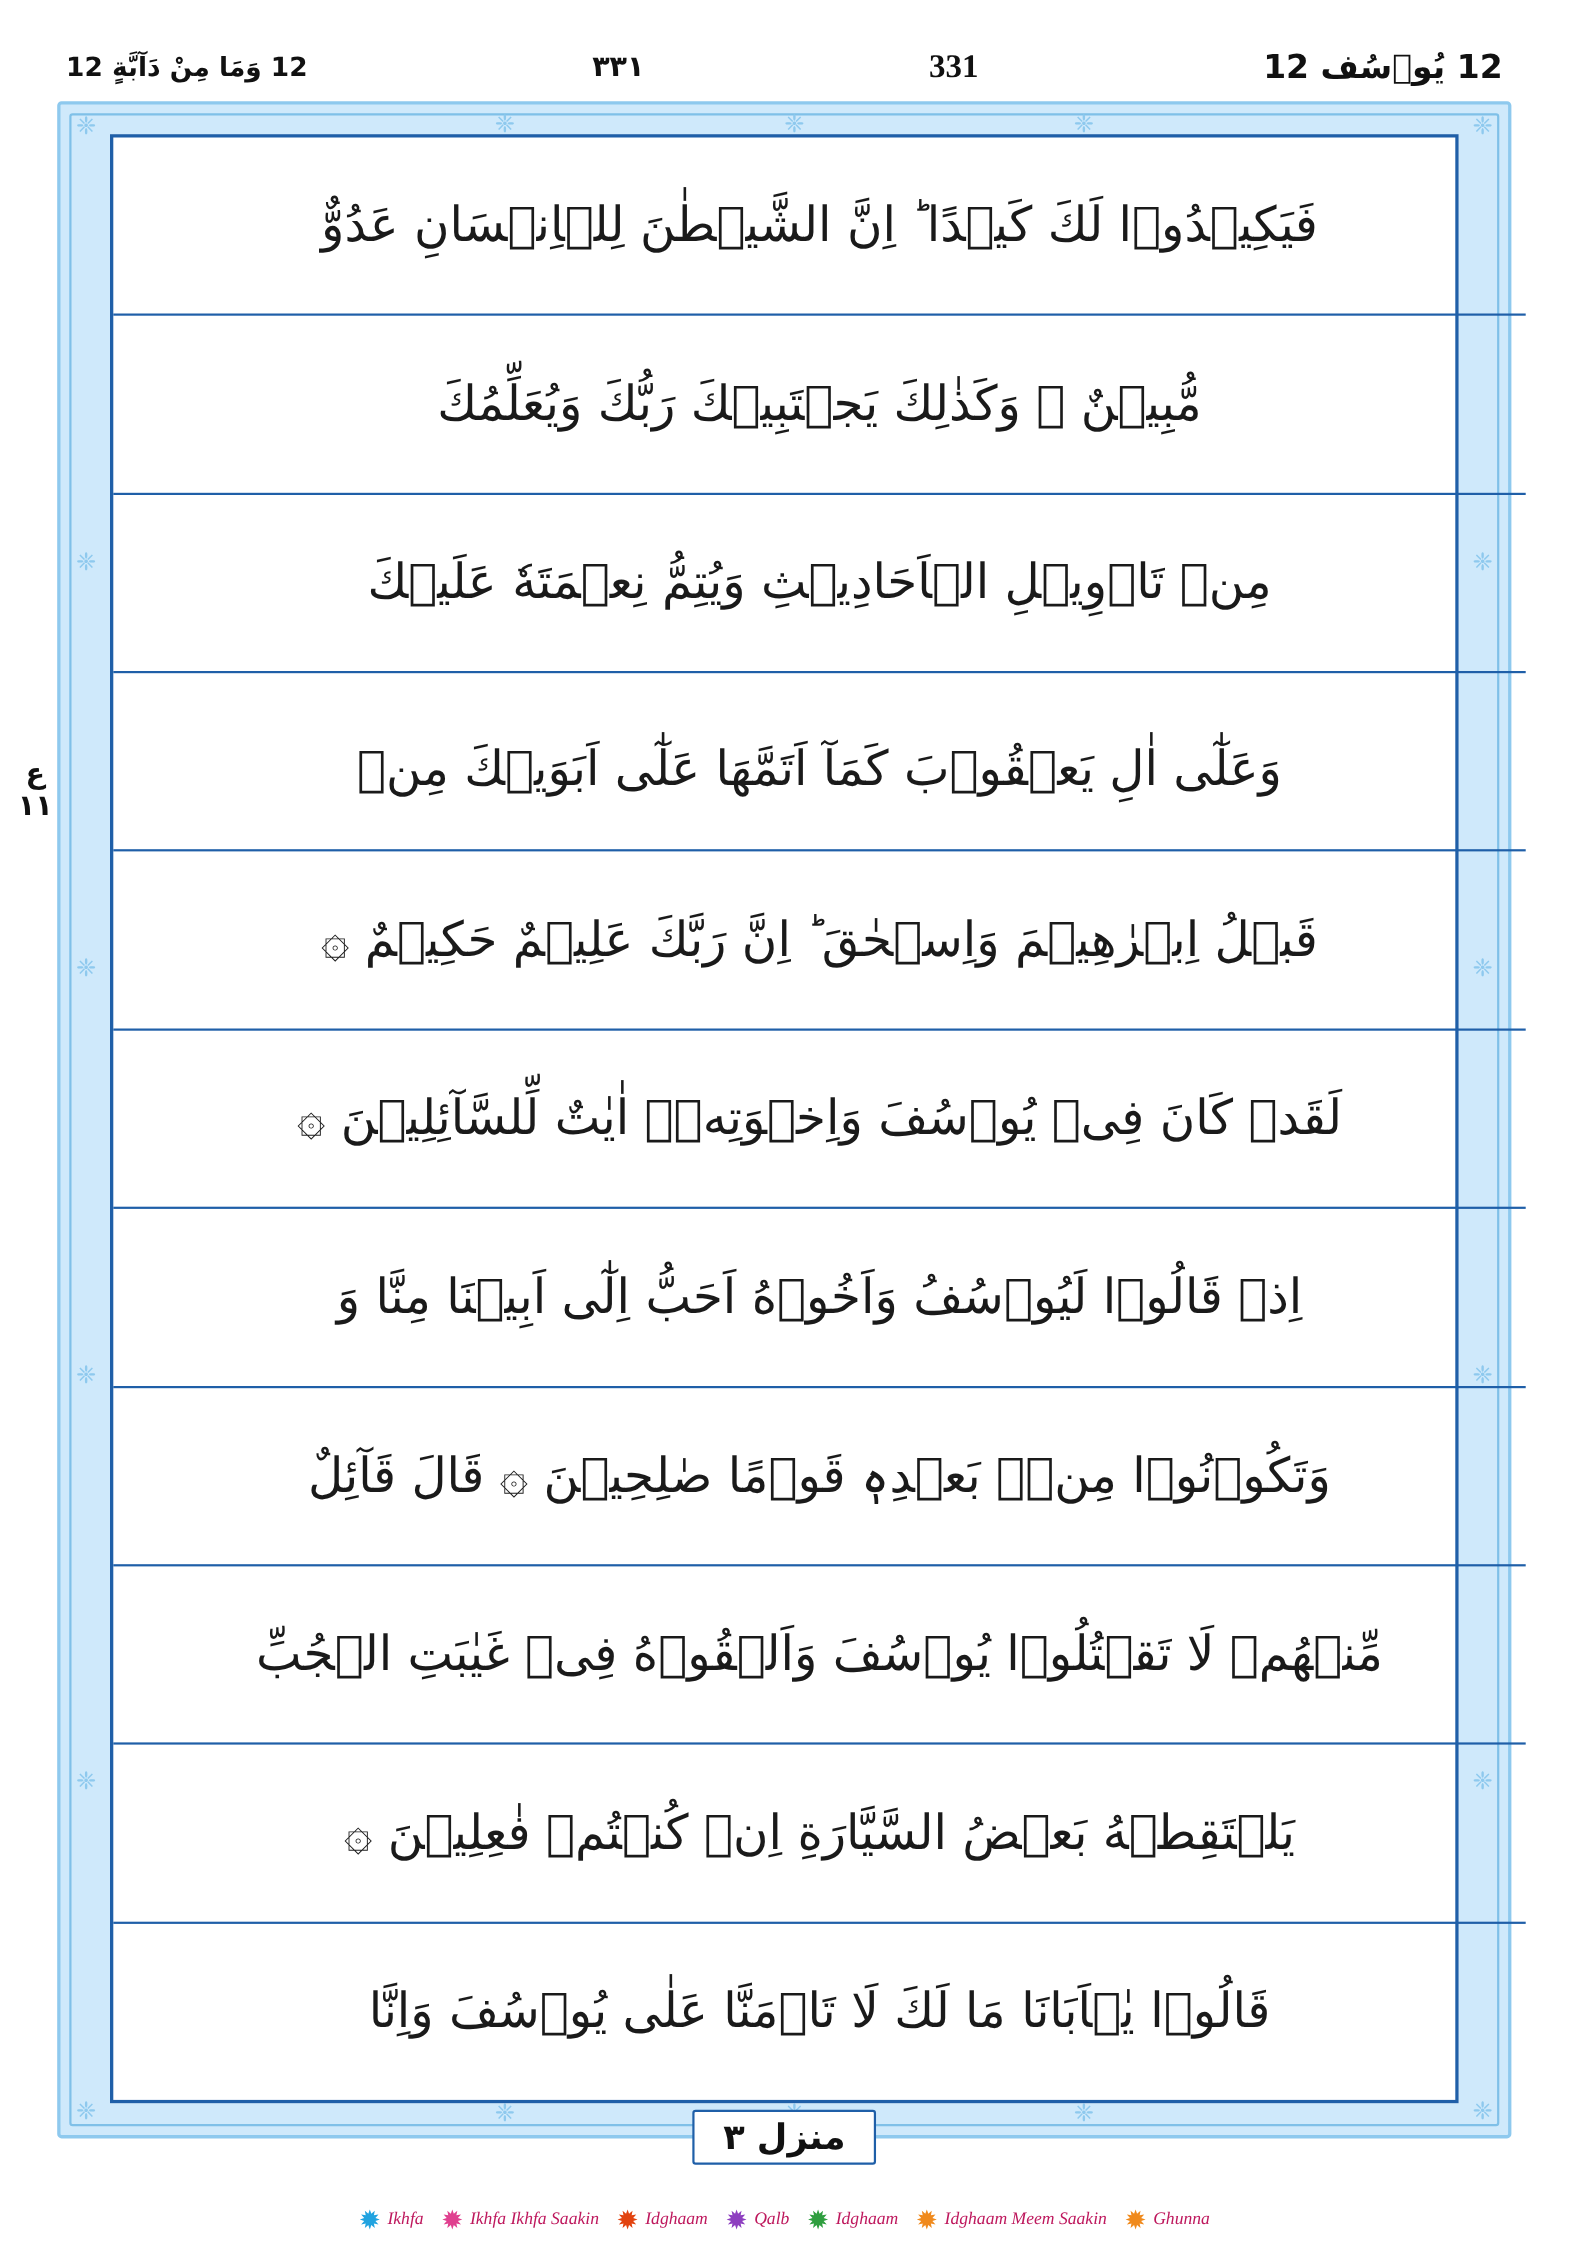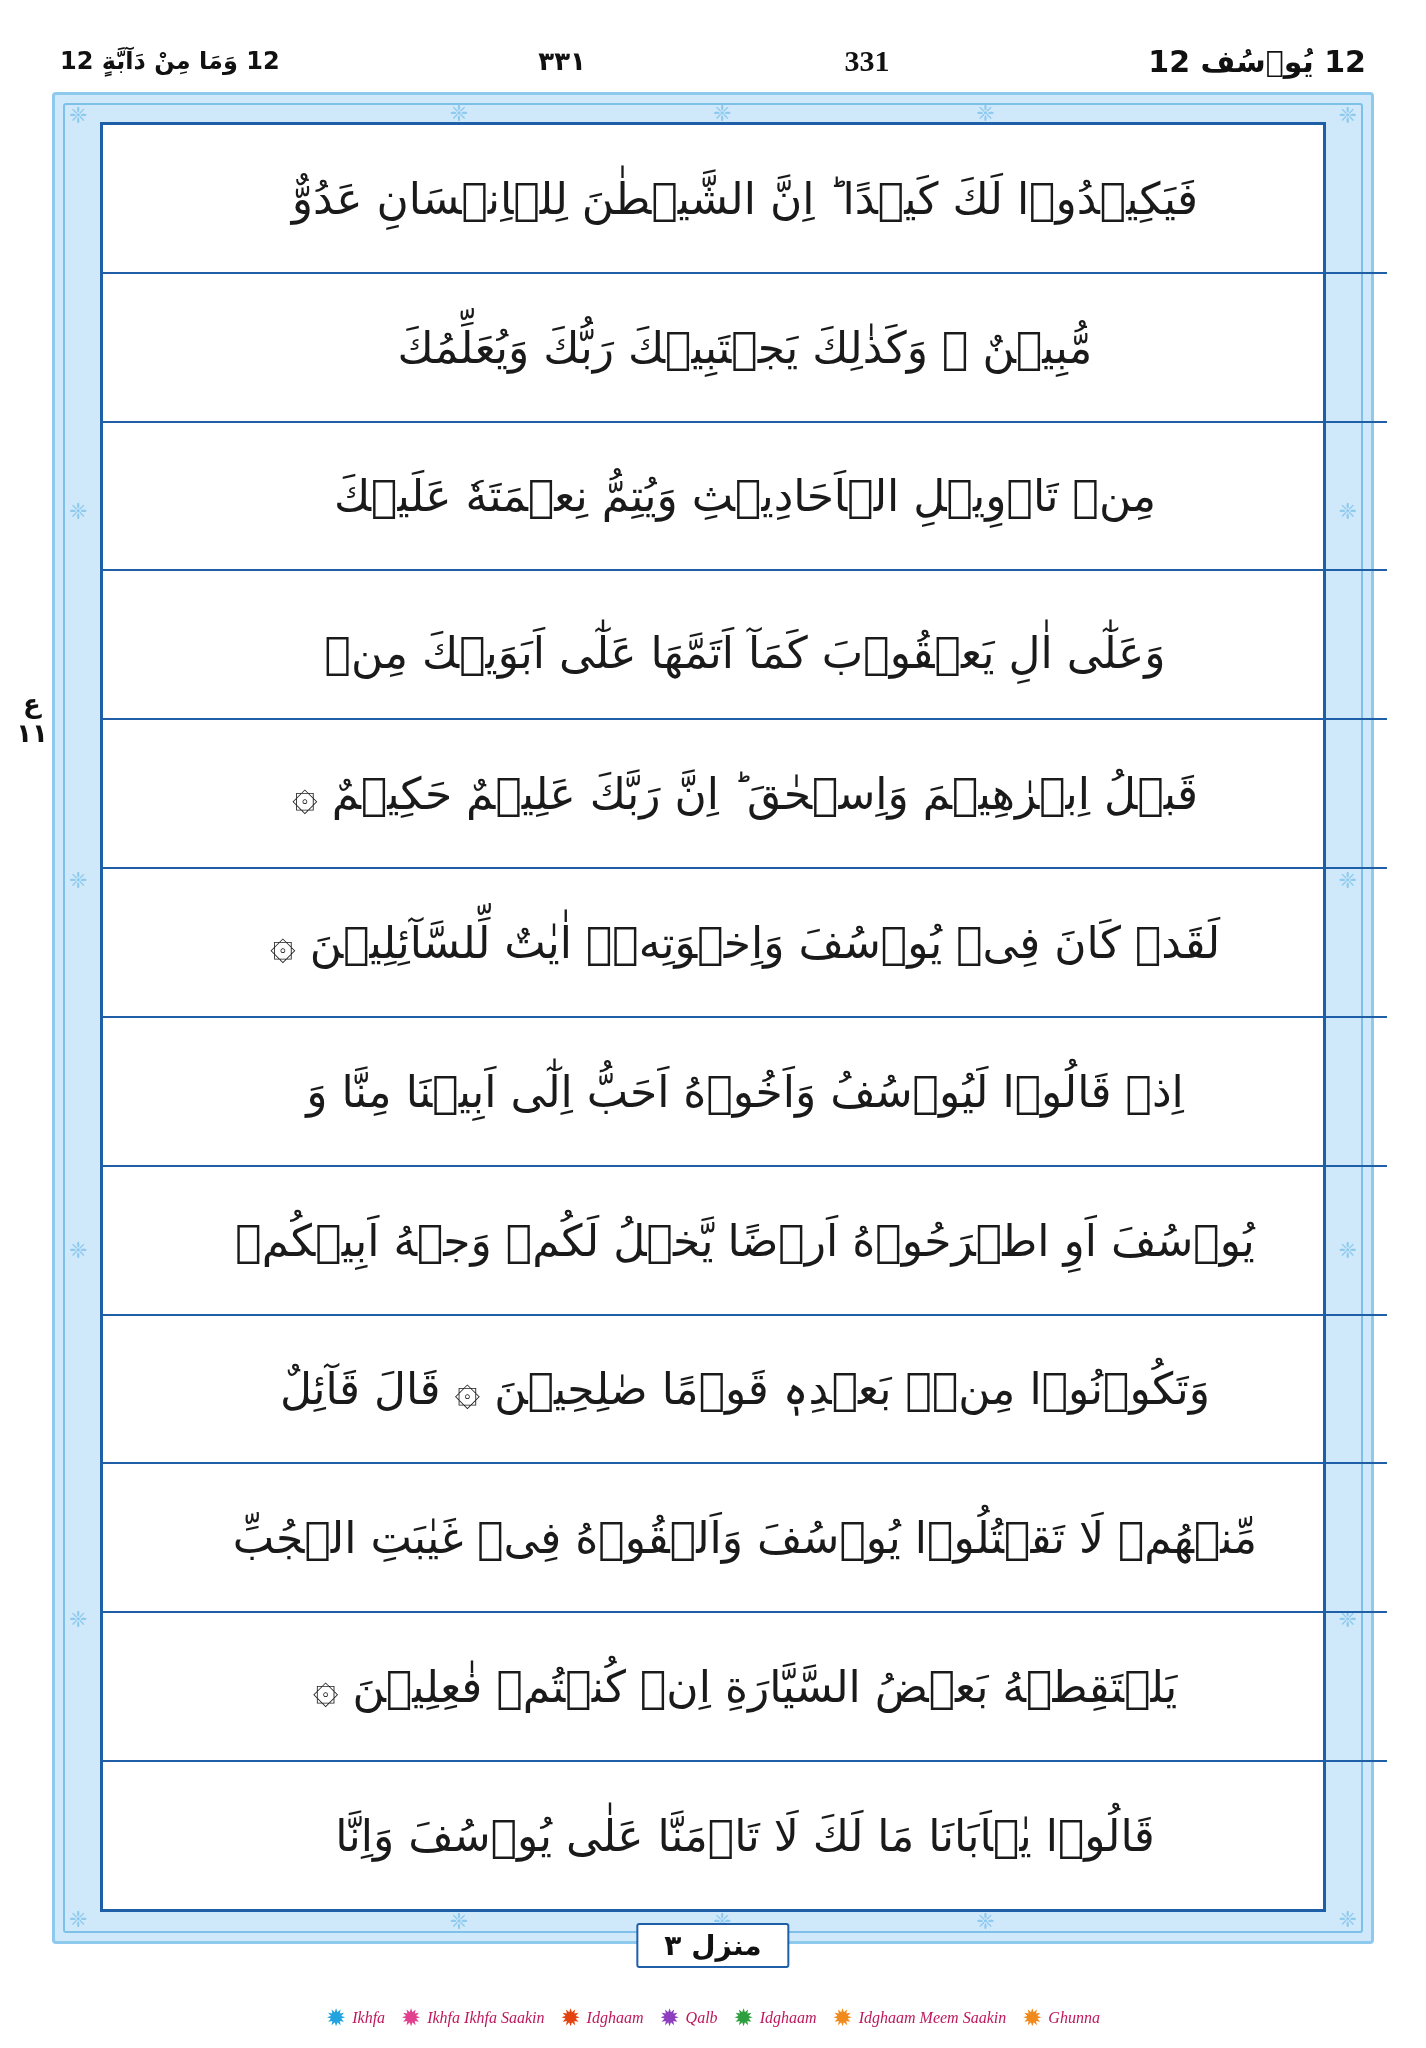--- a/index.html
+++ b/index.html
@@ -135,21 +135,21 @@
   
   .manzil {
     position: absolute;
     left: 50%;
     transform: translateX(-50%);
     bottom: 80px;
     background: #ffffff;
     border: 2px solid #1f5fa8;
     border-radius: 3px;
     padding: 4px 26px;
-    font-size: 28px;
+    font-size: 32px;
     font-weight: bold;
     color: #111;
     z-index: 5;
   }
   
   .legend {
     position: absolute;
     left: 0;
     right: 0;
     bottom: 18px;
@@ -229,23 +229,20 @@
     <div class="line">
         <div class="ar" style="font-size: 44px;">قَبۡلُ اِبۡرٰهِيۡمَ وَاِسۡحٰقَ ؕ اِنَّ رَبَّكَ عَلِيۡمٌ حَكِيۡمٌ ۞</div>
       </div>
     <div class="line">
         <div class="ar" style="font-size: 44px;">لَقَدۡ كَانَ فِىۡ يُوۡسُفَ وَاِخۡوَتِهٖۤ اٰيٰتٌ لِّلسَّآئِلِيۡنَ ۞</div>
       </div>
     <div class="line">
         <div class="ar" style="font-size: 44px;">اِذۡ قَالُوۡا لَيُوۡسُفُ وَاَخُوۡهُ اَحَبُّ اِلٰٓى اَبِيۡنَا مِنَّا وَ</div>
       </div>
     <div class="line">
-        <div class="ar" style="font-size: 44px;">يُوۡسُفَ اَوِ اطۡرَحُوۡهُ اَرۡضًا يَّخۡلُ لَكُمۡ وَجۡهُ اَبِيۡكُمۡ</div>
-      </div>
-    <div class="line">
         <div class="ar" style="font-size: 44px;">وَتَكُوۡنُوۡا مِنۡۢ بَعۡدِهٖ قَوۡمًا صٰلِحِيۡنَ ۞ قَالَ قَآئِلٌ</div>
       </div>
     <div class="line">
         <div class="ar" style="font-size: 44px;">مِّنۡهُمۡ لَا تَقۡتُلُوۡا يُوۡسُفَ وَاَلۡقُوۡهُ فِىۡ غَيٰبَتِ الۡجُبِّ</div>
       </div>
     <div class="line">
         <div class="ar" style="font-size: 44px;">يَلۡتَقِطۡهُ بَعۡضُ السَّيَّارَةِ اِنۡ كُنۡتُمۡ فٰعِلِيۡنَ ۞</div>
       </div>
     <div class="line">
         <div class="ar" style="font-size: 44px;">قَالُوۡا يٰۤاَبَانَا مَا لَكَ لَا تَاۡمَنَّا عَلٰى يُوۡسُفَ وَاِنَّا</div>

